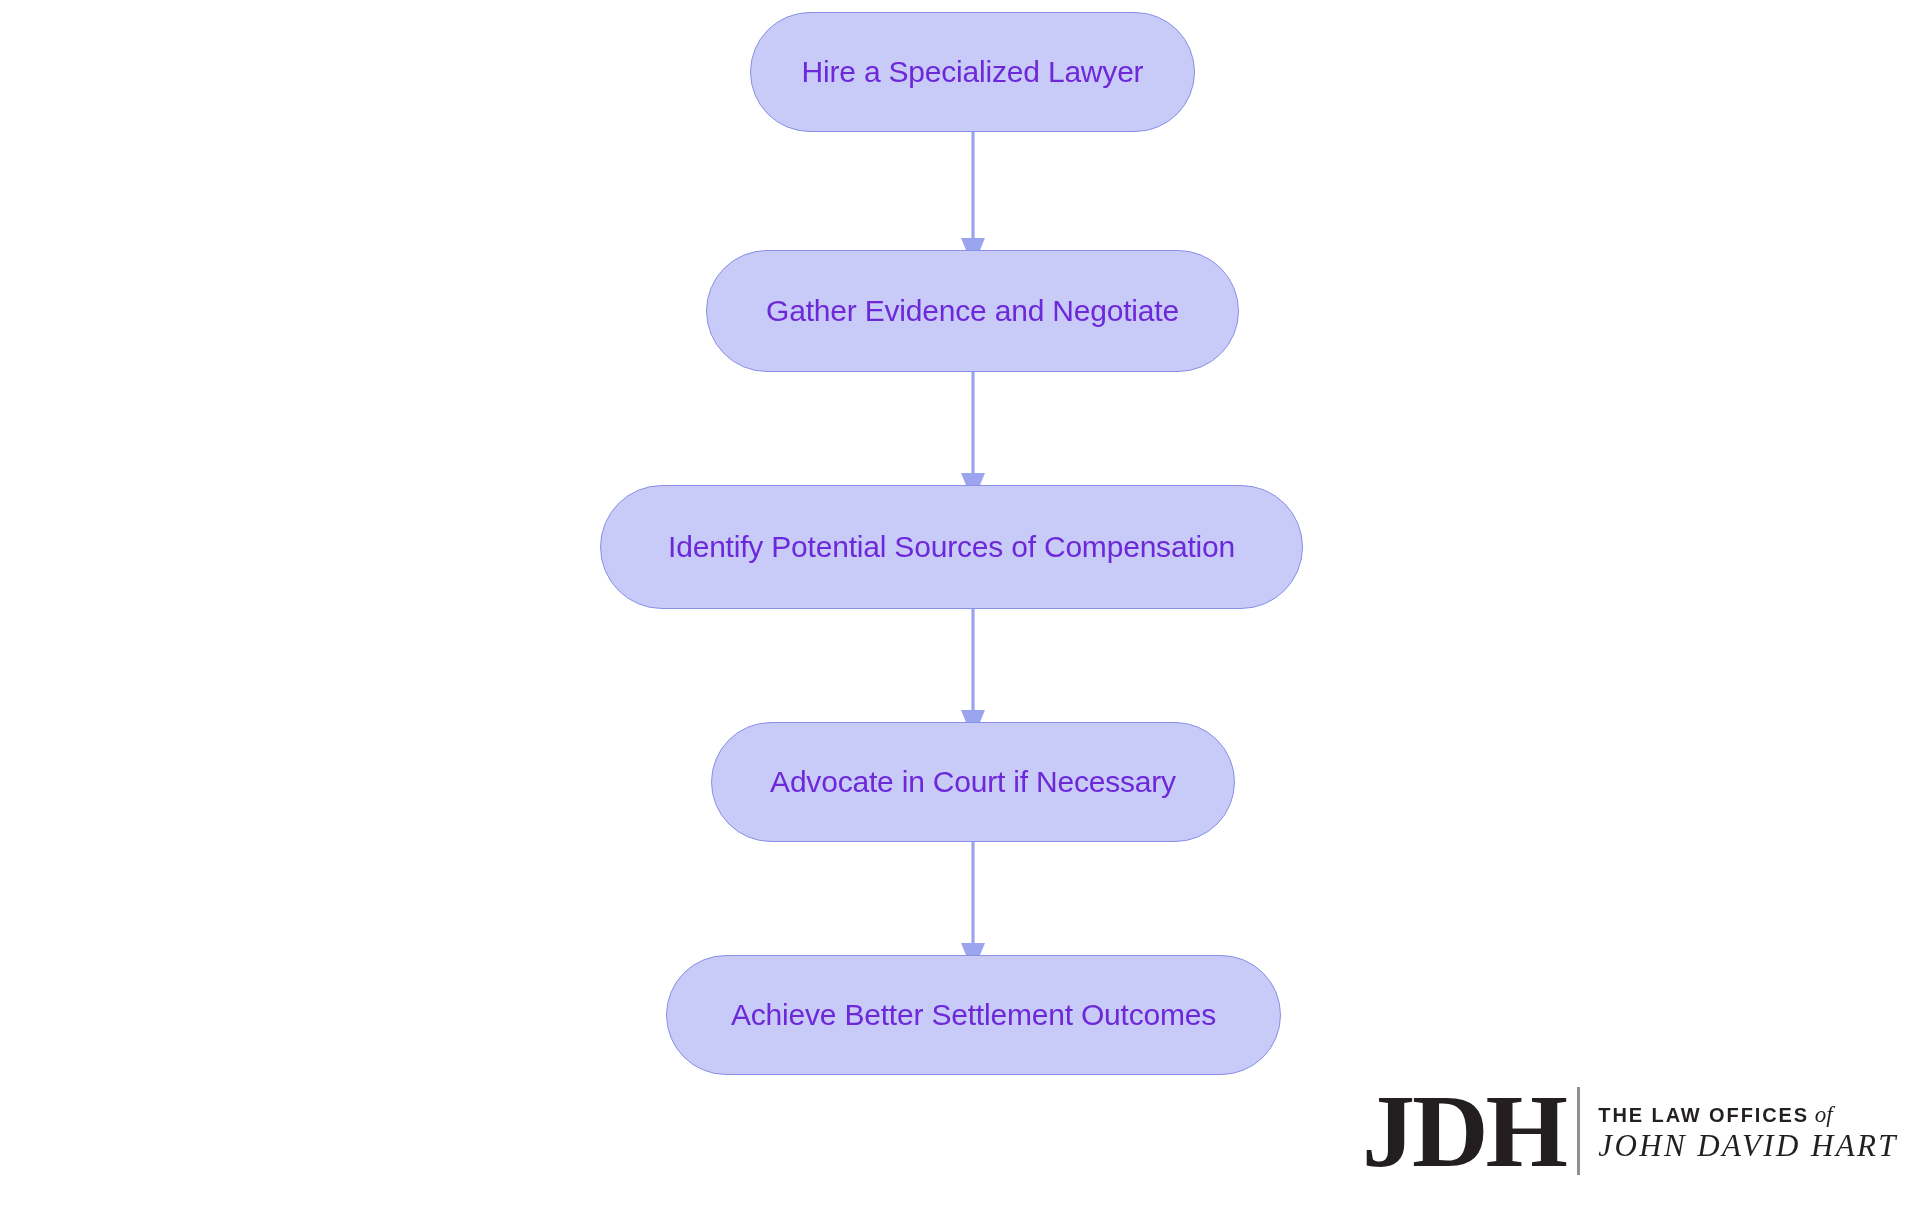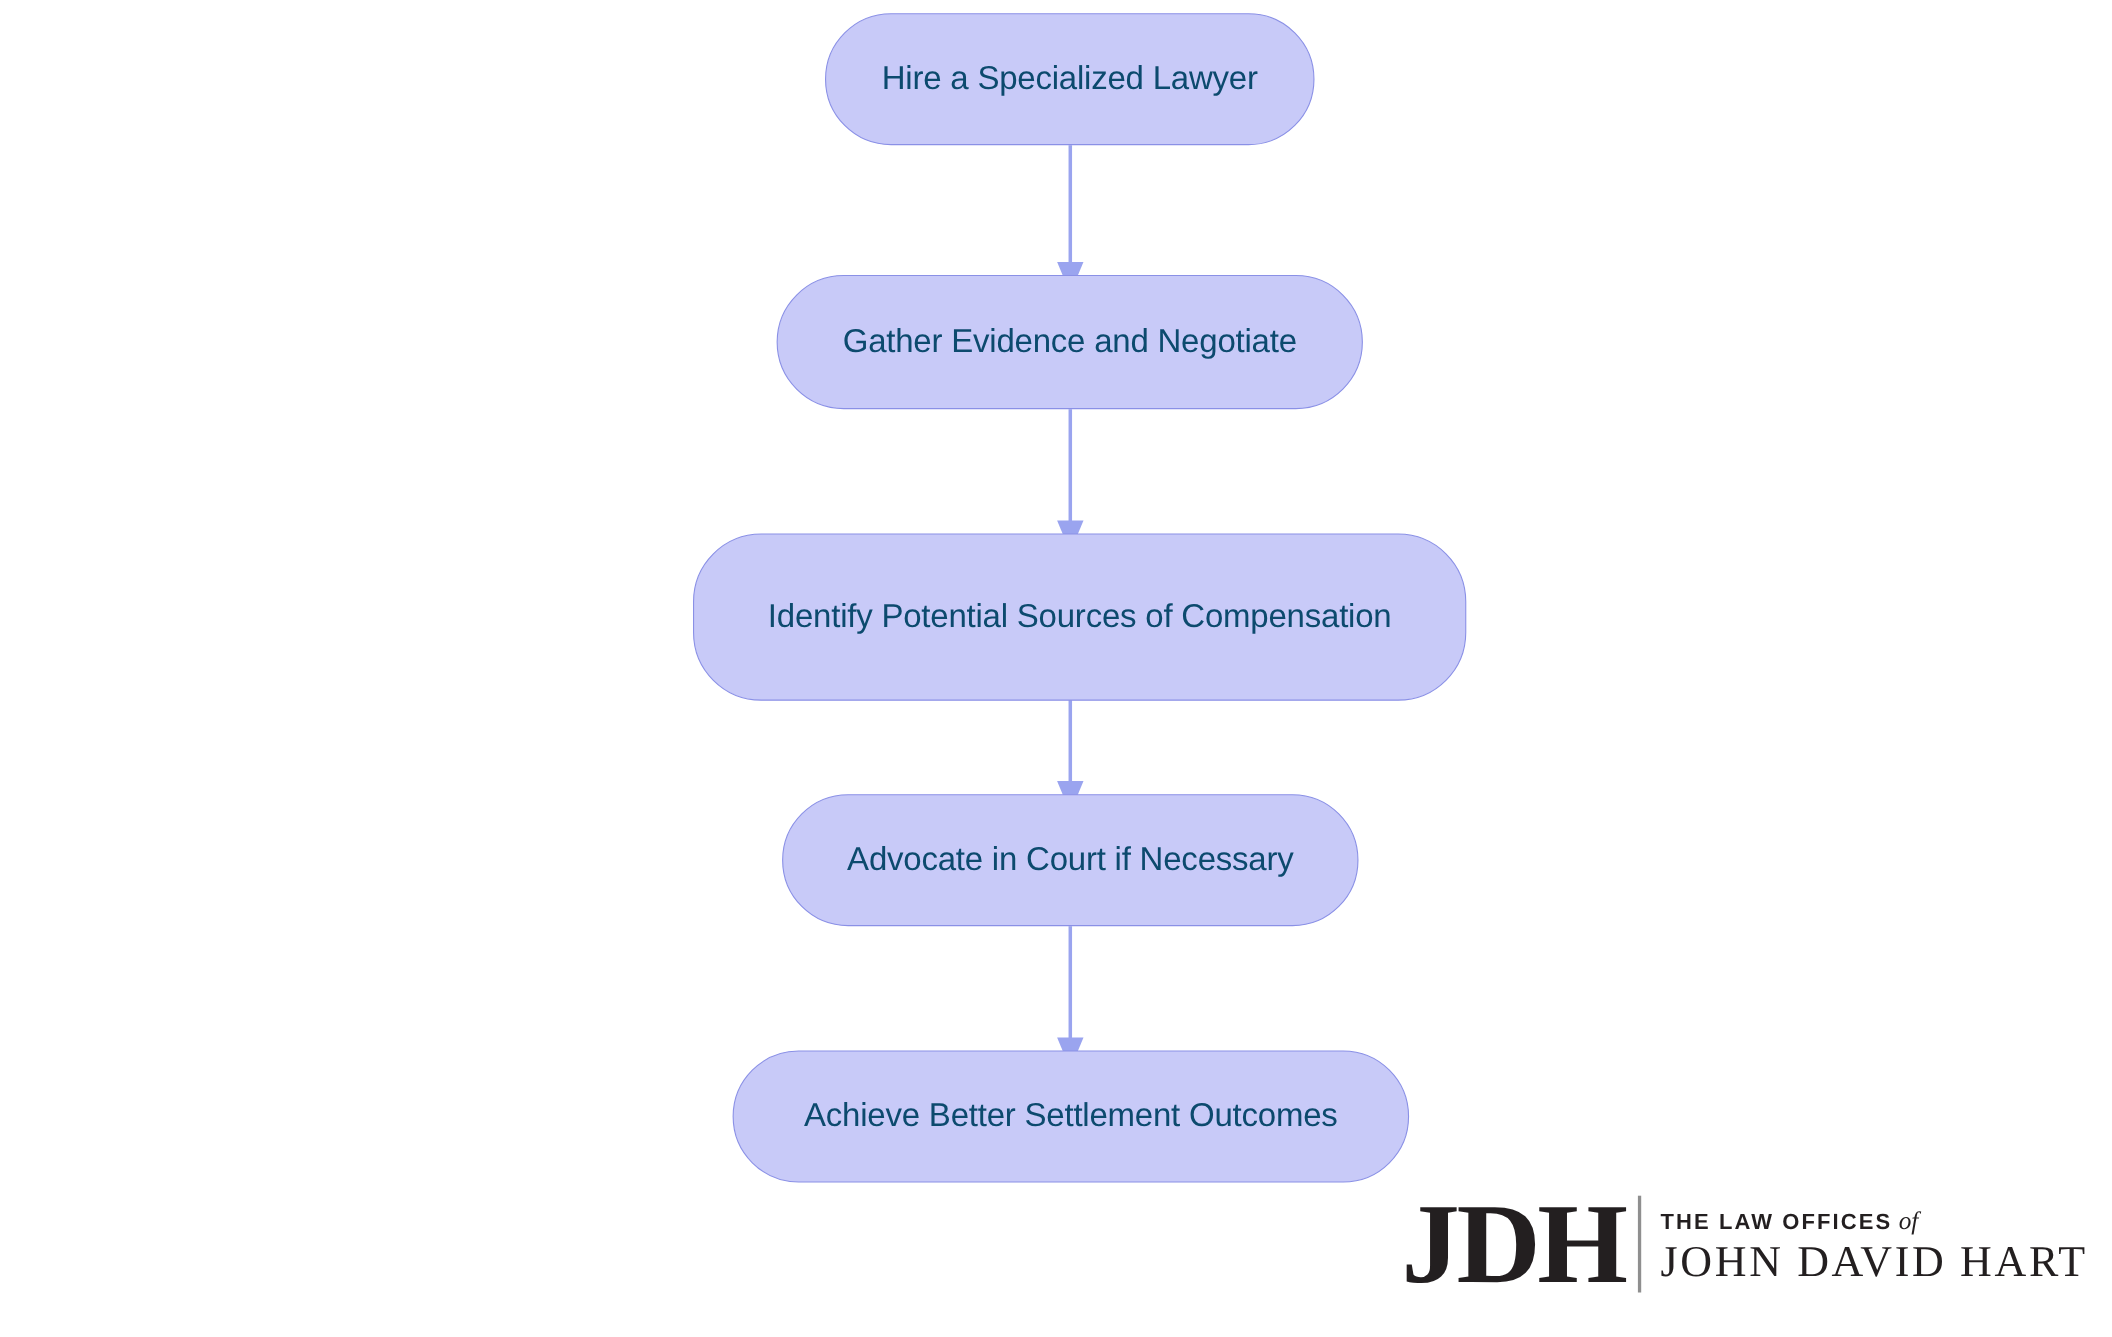--- a/index.html
+++ b/index.html
@@ -37,21 +37,21 @@
   
   .flow-node {
     position: absolute;
     box-sizing: border-box;
     display: flex;
     align-items: center;
     justify-content: center;
     background: #c8caf8;
     border: 1.6px solid #8a90e6;
     border-radius: 62px;
-    color: #0c4a6e;
+    color: #6d28d9;
     font-size: 30px;
     font-weight: 400;
     letter-spacing: -0.2px;
     line-height: 1;
     white-space: nowrap;
     user-select: none;
   }
   .flow-node .node-label {
     display: block;
     padding: 0 10px;
@@ -100,25 +100,26 @@
   #logo-tagline .of-word {
     font-family: "Liberation Serif", serif;
     font-style: italic;
     font-weight: 400;
     font-size: 23px;
     letter-spacing: 0;
     text-transform: none;
   }
   #logo-firm-name {
     font-family: "Liberation Serif", serif;
-    font-size: 40px;
+    font-size: 31px;
     font-weight: 400;
     letter-spacing: 2.4px;
     color: #231f20;
     white-space: nowrap;
+    font-style: italic;
   }
 </style>
 </head>
 <body>
 
 <div id="flow-canvas">
 
   <svg id="connector-layer" viewBox="0 0 1920 1215" width="1920" height="1215" xmlns="http://www.w3.org/2000/svg">
     <defs>
       <marker id="arrowhead" markerWidth="9" markerHeight="7.5" refX="0.6" refY="3.75" orient="auto" markerUnits="strokeWidth">
@@ -136,21 +137,21 @@
   </svg>
 
   <div class="flow-node" style="left:750px; top:12px; width:445px; height:120px;">
     <span class="node-label">Hire a Specialized Lawyer</span>
   </div>
 
   <div class="flow-node" style="left:706px; top:250px; width:533px; height:122px;">
     <span class="node-label">Gather Evidence and Negotiate</span>
   </div>
 
-  <div class="flow-node" style="left:630px; top:485px; width:703px; height:152px;">
+  <div class="flow-node" style="left:600px; top:485px; width:703px; height:124px;">
     <span class="node-label">Identify Potential Sources of Compensation</span>
   </div>
 
   <div class="flow-node" style="left:711px; top:722px; width:524px; height:120px;">
     <span class="node-label">Advocate in Court if Necessary</span>
   </div>
 
   <div class="flow-node" style="left:666px; top:955px; width:615px; height:120px;">
     <span class="node-label">Achieve Better Settlement Outcomes</span>
   </div>

